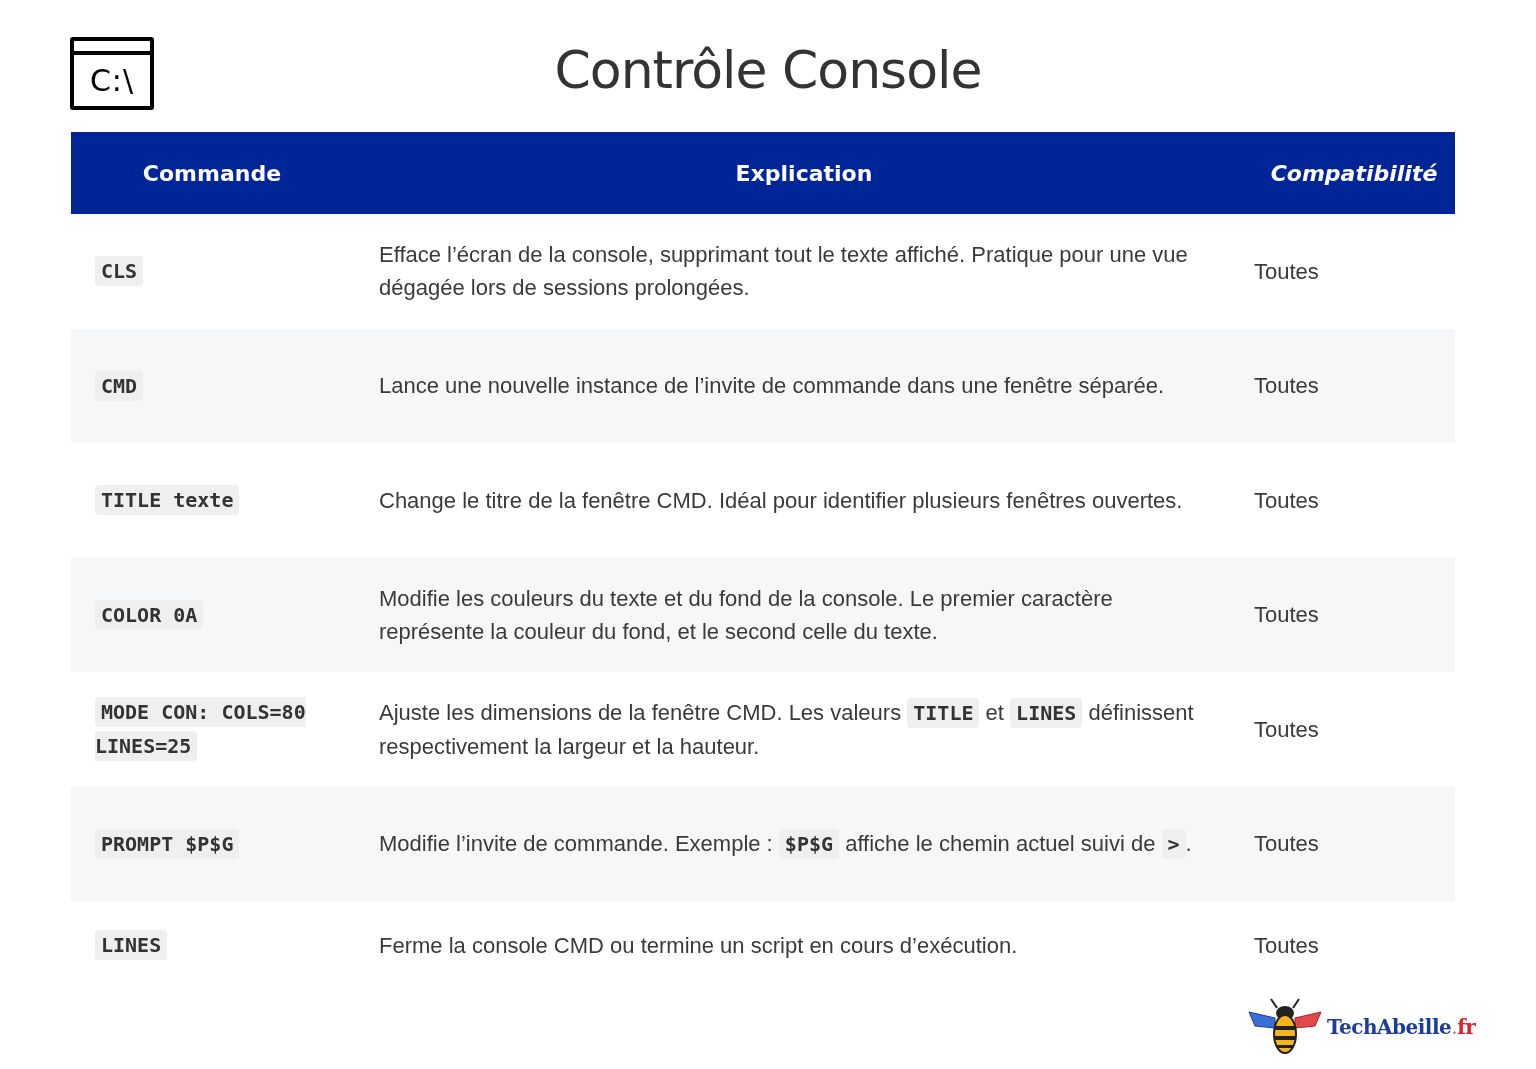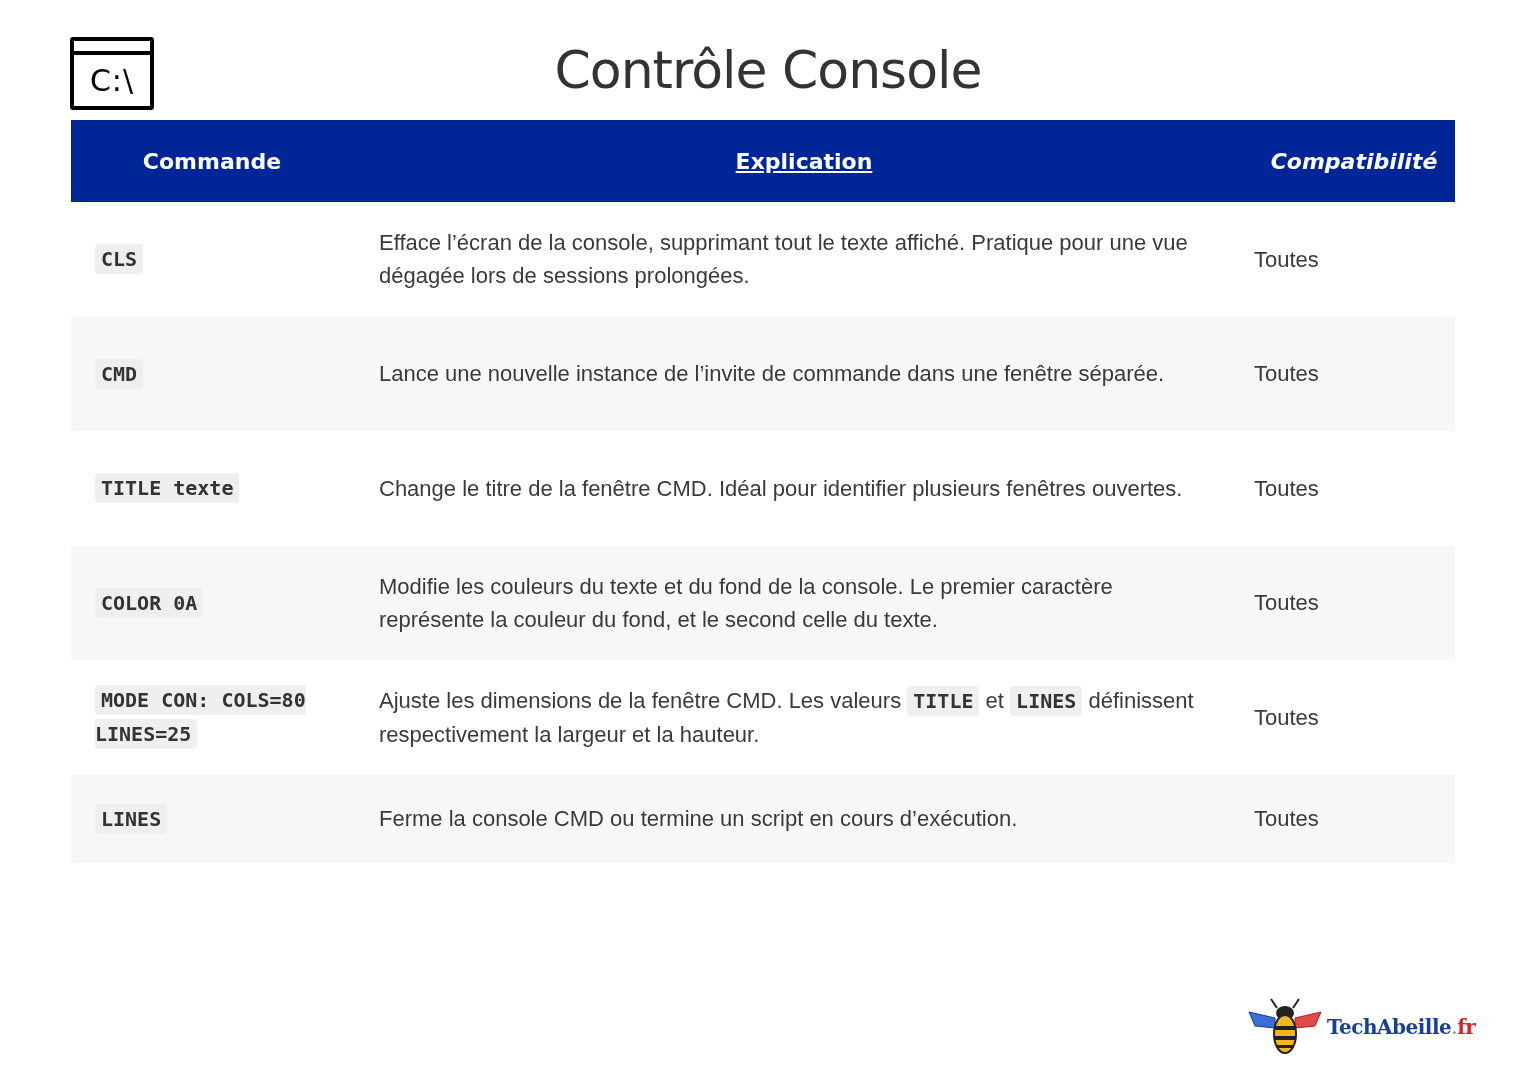--- a/index.html
+++ b/index.html
@@ -5,25 +5,25 @@
   html, body { margin:0; padding:0; background:#ffffff; }
   body { width:1536px; height:1069px; position:relative; overflow:hidden;
          font-family:"Liberation Sans","DejaVu Sans",sans-serif; color:#333; }
   .logo-icon { position:absolute; left:70px; top:37px; width:84px; height:73px;
                box-sizing:border-box; border:4px solid #000; border-radius:3px; }
   .logo-icon .bar { position:absolute; left:0; right:0; top:10px; height:4px; background:#000; }
   .logo-icon .txt { position:absolute; left:0; right:0; top:22px; text-align:center;
                     font-family:"DejaVu Sans",sans-serif; font-size:30px; color:#000; letter-spacing:1px; }
   h1 { position:absolute; left:0; right:0; top:40px; margin:0; text-align:center;
        font-family:"DejaVu Sans",sans-serif; font-weight:normal; font-size:52px; color:#333; letter-spacing:-1px; }
-  table { position:absolute; left:71px; top:120px; width:1384px; border-collapse:collapse; }
+  table { position:absolute; left:71px; top:132px; width:1384px; border-collapse:collapse; }
   thead tr { background:#002596; height:82px; }
   th { color:#fff; font-family:"DejaVu Sans",sans-serif; font-size:22px; font-weight:bold; }
   th.c1 { width:282px; text-align:center; padding-left:0; }
-  th.c2 { text-align:center;text-decoration:underline; }
+  th.c2 { text-align:center; }
   th.c3 { width:200px; text-align:center; padding-left:0;font-style:italic; }
   tbody tr { height:114.5px; }
   tbody tr:nth-child(even) { background:#f6f7f8; }
   tbody tr.last { height:88px; }
   td { vertical-align:middle; font-size:22px; line-height:33px; color:#3a3a3a; }
   td.cmd { padding-left:24px; }
   td.exp { padding-left:25px; padding-right:40px; }
   td.comp { padding-left:0; }
   code { font-family:"DejaVu Sans Mono","Liberation Mono",monospace; font-weight:bold;
          font-size:20px; background:#efefef; border-radius:4px; padding:3px 6px; color:#333; }
@@ -76,20 +76,30 @@
       <td class="cmd" style="padding-left:24px; padding-right:20px;"><code style="line-height:33px;">MODE CON: COLS=80 LINES=25</code></td>
       <td class="exp">
         <span>Ajuste les dimensions de la fenêtre CMD. Les valeurs</span>
         <code>TITLE</code>
         <span>et</span>
         <code>LINES</code>
         <span>définissent respectivement la largeur et la hauteur.</span>
       </td>
       <td class="comp">Toutes</td>
     </tr>
+    <tr>
+      <td class="cmd"><code>PROMPT $P$G</code></td>
+      <td class="exp">
+        <span>Modifie l’invite de commande. Exemple :</span>
+        <code>$P$G</code>
+        <span>affiche le chemin actuel suivi de</span>
+        <code>&gt;</code><span>.</span>
+      </td>
+      <td class="comp">Toutes</td>
+    </tr>
     <tr class="last">
       <td class="cmd"><code>LINES</code></td>
       <td class="exp">Ferme la console CMD ou termine un script en cours d’exécution.</td>
       <td class="comp">Toutes</td>
     </tr>
   </tbody>
 </table>
 
 <div class="brand">
   <svg class="bee" viewBox="0 0 80 62" width="80" height="62">

